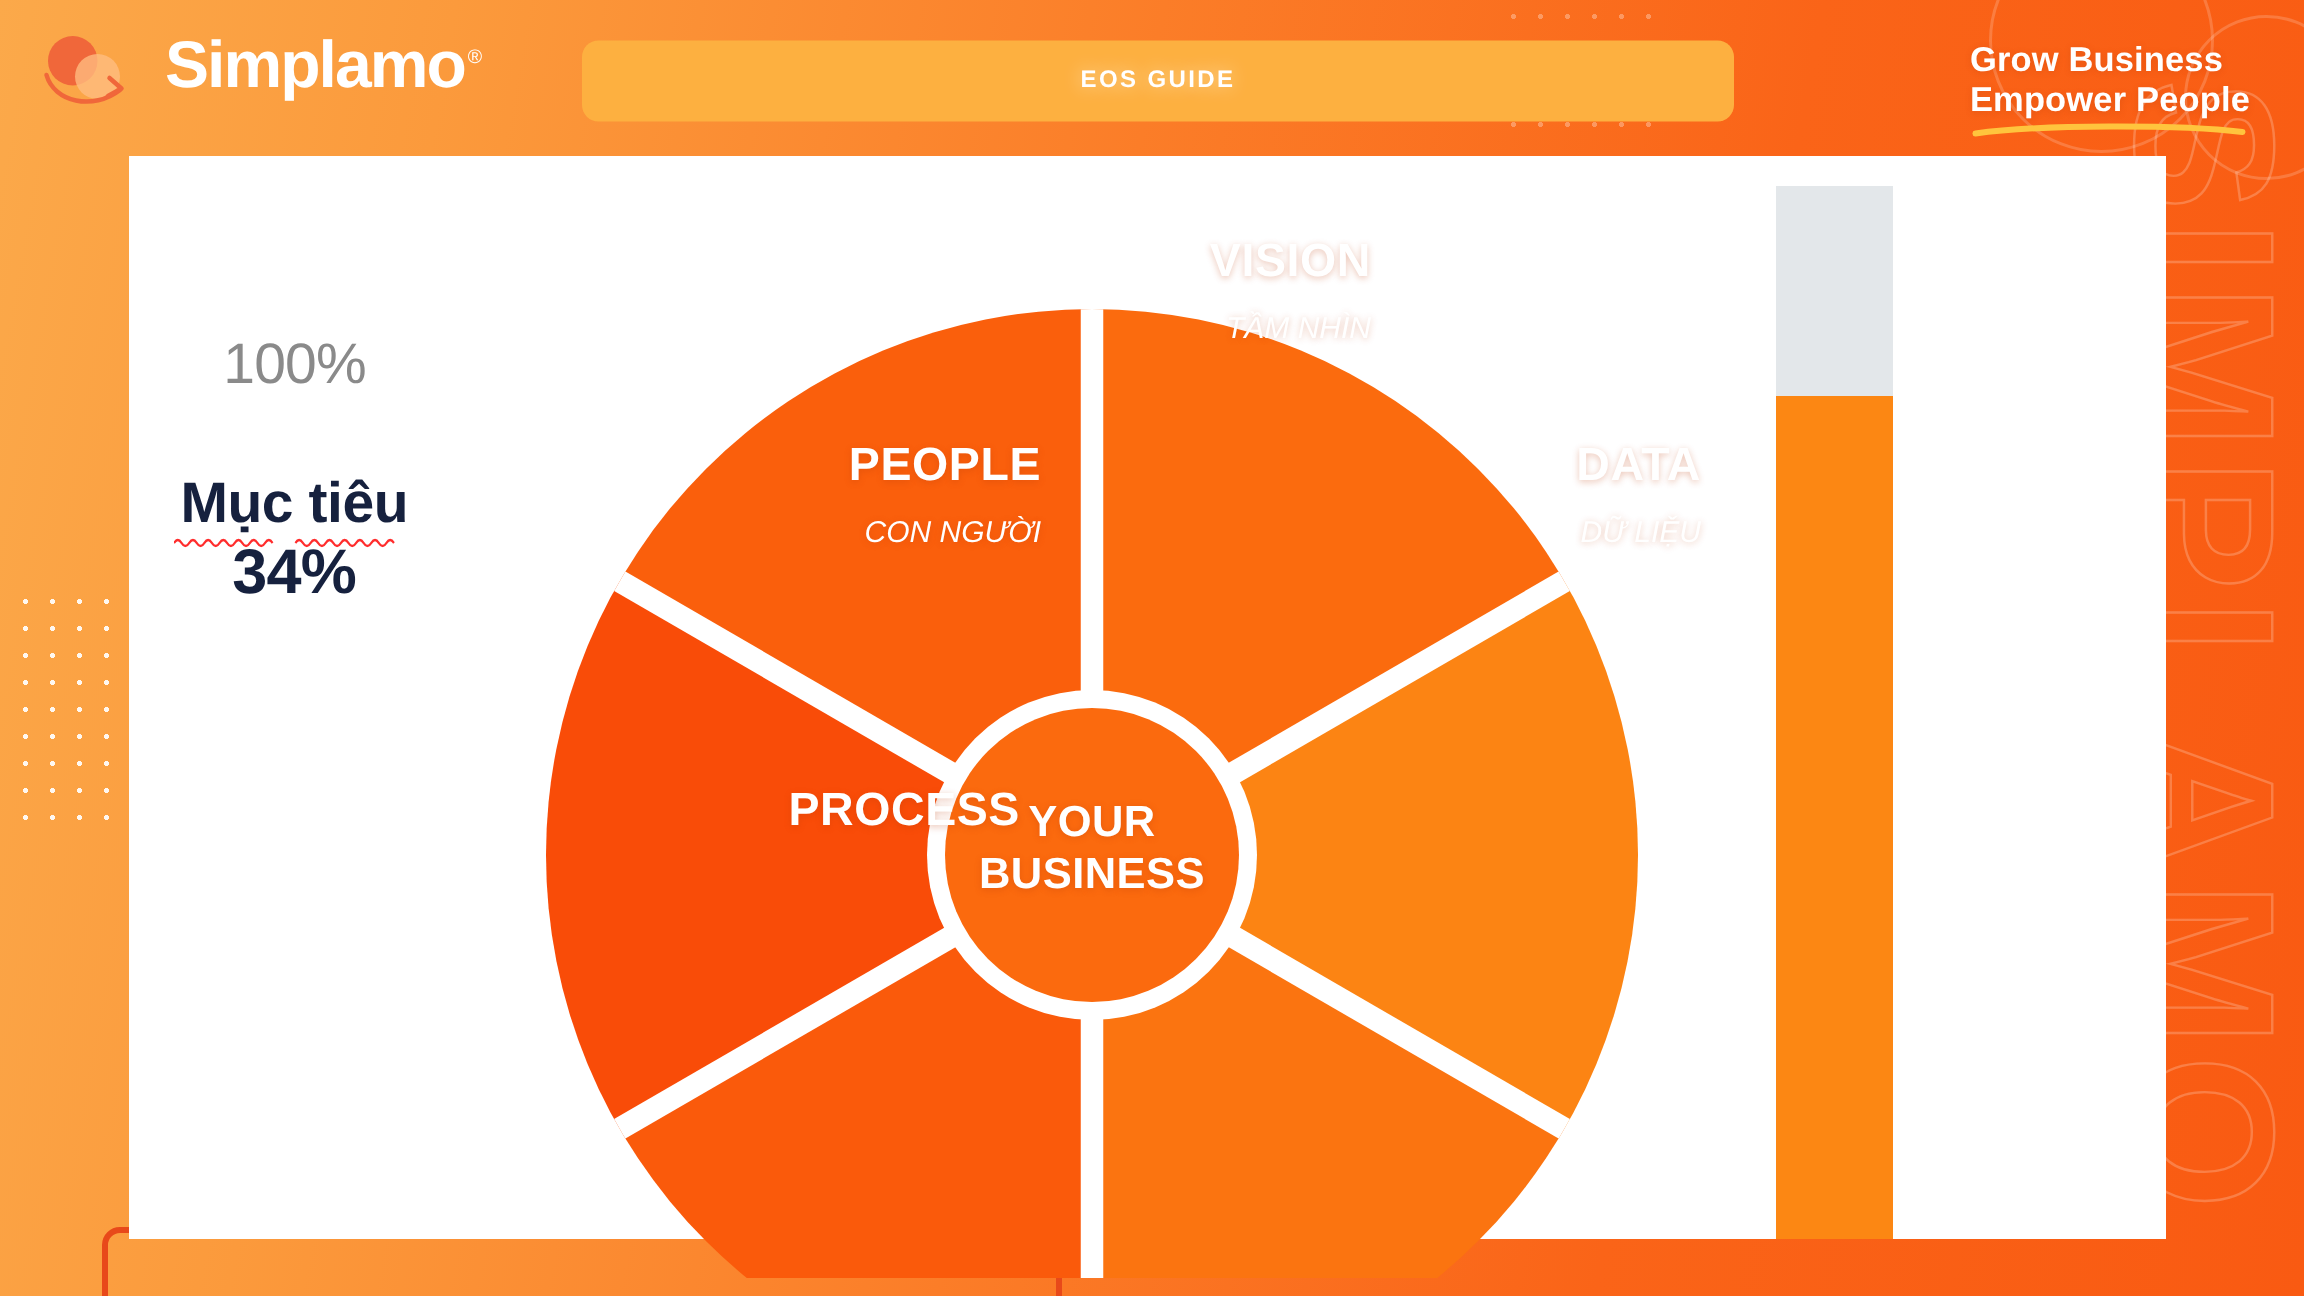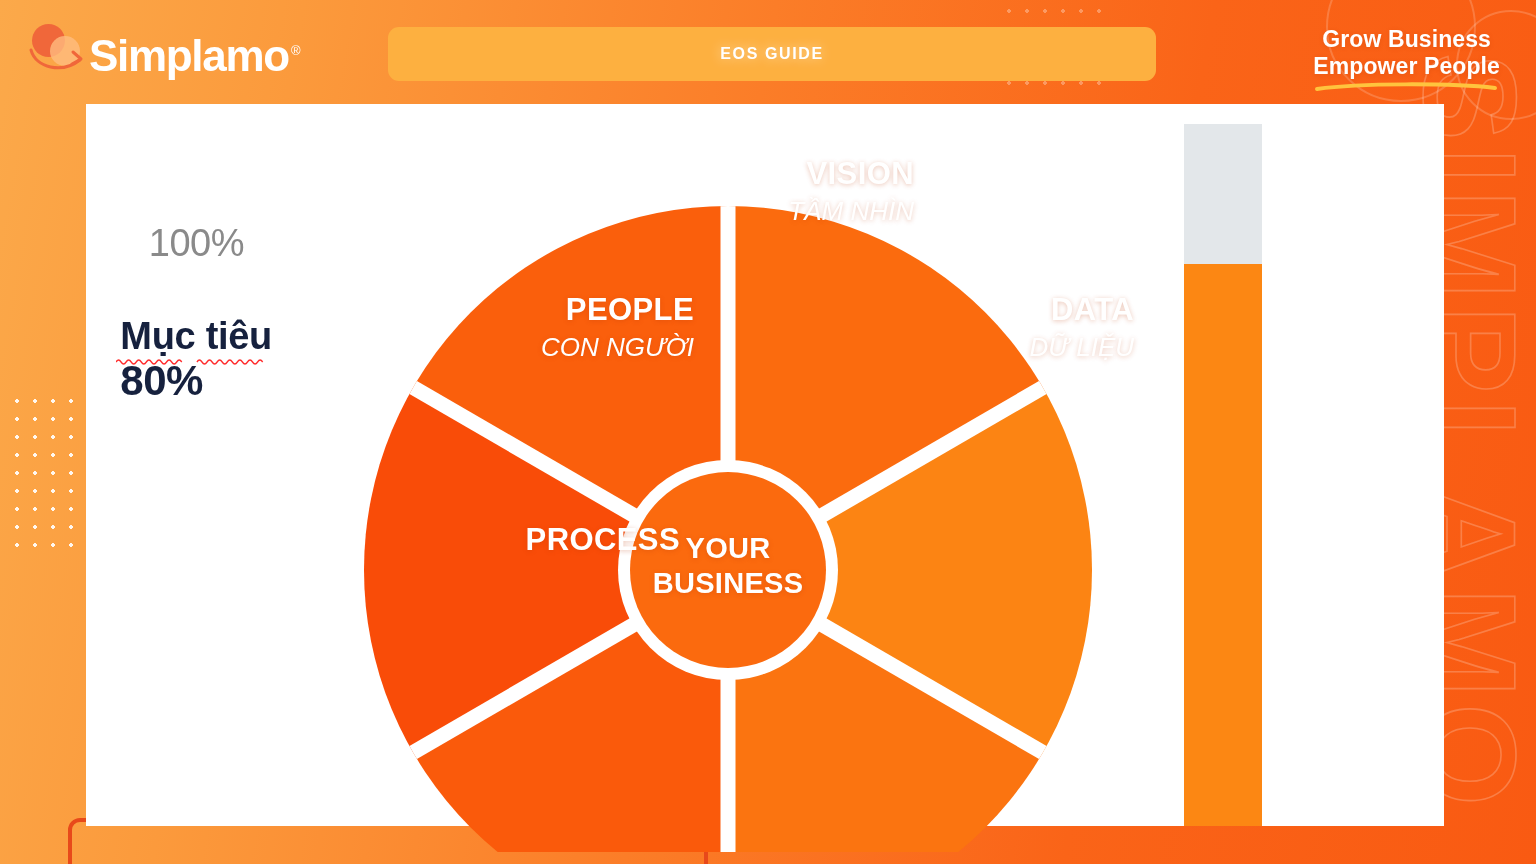--- a/index.html
+++ b/index.html
@@ -36,21 +36,21 @@
     border:4px solid #E8491A; border-radius:12px; z-index:1;
   }
   .circle-deco{
     position:absolute; border:2px solid rgba(255,255,255,.18); border-radius:50%; z-index:1;
   }
   .circle-deco.c1{ right:60px; top:-48px; width:150px; height:150px; }
   .circle-deco.c2{ right:-30px; top:10px; width:110px; height:110px; }
 
   
   .header{ position:absolute; left:0; top:0; width:1536px; height:104px; z-index:5; }
-  .logo{ position:absolute; left:28px; top:22px; display:flex; align-items:flex-end; gap:1px; }
+  .logo{ position:absolute; left:28px; top:22px; display:flex; align-items:flex-start; gap:22px; }
   .logo-mark{ position:relative; width:60px; height:56px; }
   .logo-mark .bubble-a{
     position:absolute; left:4px; top:2px; width:33px; height:33px; border-radius:50%;
     background:#F0673A;
   }
   .logo-mark .bubble-b{
     position:absolute; left:22px; top:14px; width:30px; height:30px; border-radius:50%;
     background:rgba(255,190,130,.78);
   }
   .logo-mark .swoosh{ position:absolute; left:0; top:24px; }
@@ -62,21 +62,21 @@
 
   .eos-banner{
     position:absolute; left:388px; top:27px; width:768px; height:54px;
     background:#FDB040; border-radius:11px;
     display:flex; align-items:center; justify-content:center;
     color:#FFFFFF; font-size:16px; font-weight:700; letter-spacing:1.6px;
     text-shadow:0 0 12px rgba(255,255,255,.55);
   }
 
   .tagline{
-    position:absolute; right:36px; top:26px; text-align:center; z-index:6;
+    position:absolute; right:36px; top:26px; text-align:left; z-index:6;
   }
   .tagline .tl{
     color:#fff; font-size:23px; font-weight:700; line-height:1.18; letter-spacing:.1px;
     text-shadow:0 1px 4px rgba(180,60,10,.25);
   }
   .tagline .underline{ display:block; margin-top:2px; }
 
   
   .card{
     position:absolute; left:86px; top:104px; width:1358px; height:722px;
@@ -84,42 +84,42 @@
   }
 
   
   .wheel{ position:absolute; left:192px; top:8px; width:900px; height:740px; }
   .wheel svg{ display:block; }
   .seg-label{
     position:absolute; text-align:right; color:#fff; pointer-events:none;
     text-shadow:0 1px 5px rgba(190,60,10,.30);
   }
   .seg-label .en{ font-size:31px; font-weight:700; letter-spacing:.4px; line-height:1.04; }
-  .seg-label .vi{ font-size:26px; font-style:italic; font-weight:500; line-height:1.12; margin-top:7px; }
+  .seg-label .vi{ font-size:20px; font-style:italic; font-weight:500; line-height:1.12; margin-top:18px; }
   .hub-label{
     position:absolute; text-align:center; color:#fff;
     font-size:29px; font-weight:700; line-height:1.22; letter-spacing:.3px;
     text-shadow:0 1px 5px rgba(190,60,10,.30);
   }
 
   
   .gauge{ position:absolute; left:1098px; top:20px; width:78px; height:702px; }
   .gauge .track{
     position:absolute; left:0; top:0; width:78px; height:702px;
     background:#E3E7EA;
   }
   .gauge .fill{
     position:absolute; left:0; bottom:0; width:78px; background:#FC8713;
   }
   .lbl-100{
     position:absolute; right:1200px; top:118px;
     color:#8A8A8A; font-size:38px; font-weight:500; letter-spacing:-.5px;
   }
   .goal{
-    position:absolute; right:1172px; top:212px; text-align:left;
+    position:absolute; right:1172px; top:212px; text-align:center;
     color:#16213E; z-index:7;
   }
   .goal .g1{
     font-size:38px; font-weight:700; line-height:1.06; letter-spacing:-.3px;
     position:relative; display:inline-block; padding-bottom:3px;
   }
   .goal .g2{ font-size:42px; font-weight:800; line-height:1.05; letter-spacing:-.5px; }
   .squiggle{
     position:absolute; left:-4px; bottom:-6px; width:100%; height:8px;
   }
@@ -232,21 +232,21 @@
   <div class="lbl-100">100%</div>
 
   <div class="goal">
     <div class="g1">
       <span>Mục tiêu</span>
       <svg class="squiggle" viewBox="0 0 180 8" preserveAspectRatio="none">
         <path d="M0 5 q3 -4 6 0 t6 0 t6 0 t6 0 t6 0 t6 0 t6 0 t6 0 t6 0 t6 0 t6 0 t6 0 t6 0" fill="none" stroke="#FF2D2D" stroke-width="1.6"></path>
         <path d="M96 5 q3 -4 6 0 t6 0 t6 0 t6 0 t6 0 t6 0 t6 0 t6 0 t6 0 t6 0 t6 0 t6 0 t6 0" fill="none" stroke="#FF2D2D" stroke-width="1.6"></path>
       </svg>
     </div>
-    <div class="g2">80%</div>
+    <div class="g2">34%</div>
   </div>
 
   <div class="gauge">
     <div class="track"></div>
     <div class="fill" style="height: 80%;"></div>
   </div>
 
 </div>
 
 </body></html>

